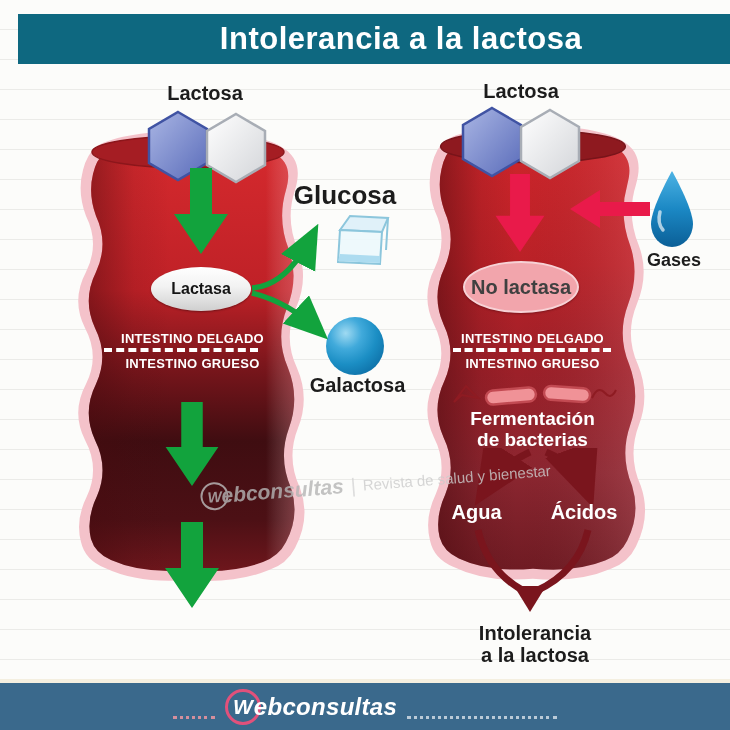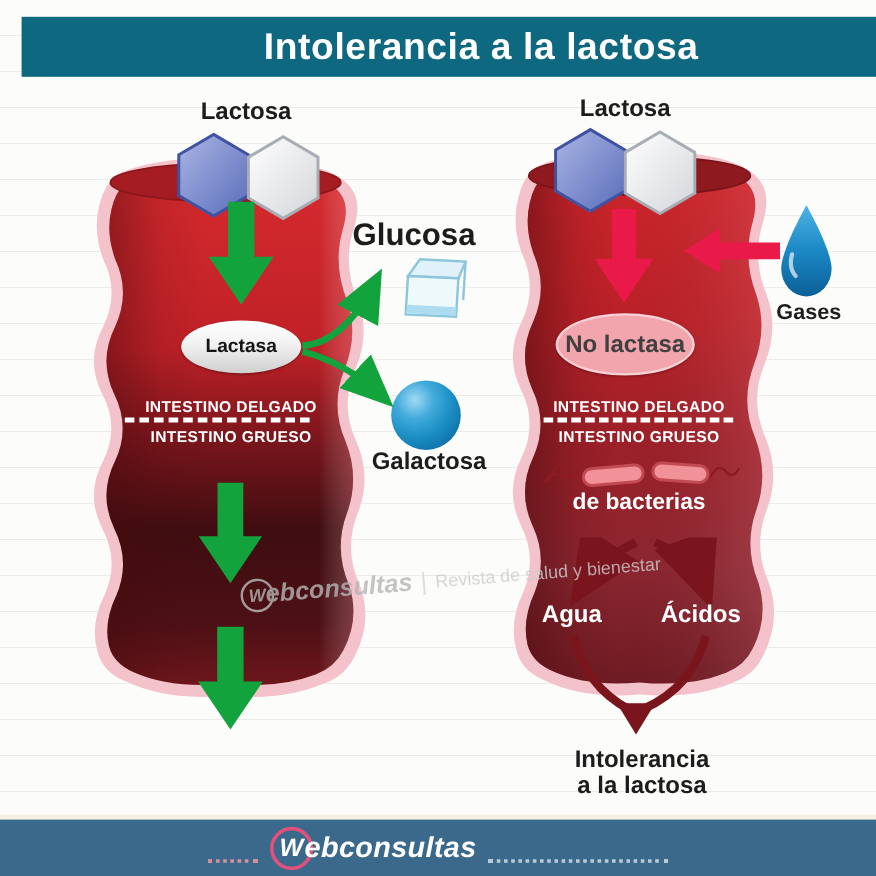--- a/index.html
+++ b/index.html
@@ -226,20 +226,21 @@
   <div class="lbl white intestine-lbl" style="left:105px;top:332px;width:175px;">INTESTINO DELGADO</div>
   <div class="dash-line" style="left:104px;top:348px;width:154px;"></div>
   <div class="lbl white intestine-lbl" style="left:105px;top:357px;width:175px;">INTESTINO GRUESO</div>
 
   <div class="lbl" style="left:456px;top:80px;width:130px;font-size:20px;">Lactosa</div>
   <div class="lbl" style="left:640px;top:250px;width:68px;font-size:18px;">Gases</div>
   <div class="lbl white intestine-lbl" style="left:455px;top:332px;width:155px;">INTESTINO DELGADO</div>
   <div class="dash-line" style="left:453px;top:348px;width:158px;"></div>
   <div class="lbl white intestine-lbl" style="left:455px;top:357px;width:155px;">INTESTINO GRUESO</div>
   <div class="lbl white" style="left:450px;top:408px;width:165px;font-size:19px;">
+    <span class="line">Fermentación</span>
     <span class="line">de bacterias</span>
   </div>
   <div class="lbl white" style="left:434px;top:501px;width:85px;font-size:20px;">Agua</div>
   <div class="lbl white" style="left:538px;top:501px;width:92px;font-size:20px;">Ácidos</div>
   <div class="lbl" style="left:435px;top:622px;width:200px;font-size:20px;">
     <span class="line">Intolerancia</span>
     <span class="line">a la lactosa</span>
   </div>
 
   <div class="abs watermark">

